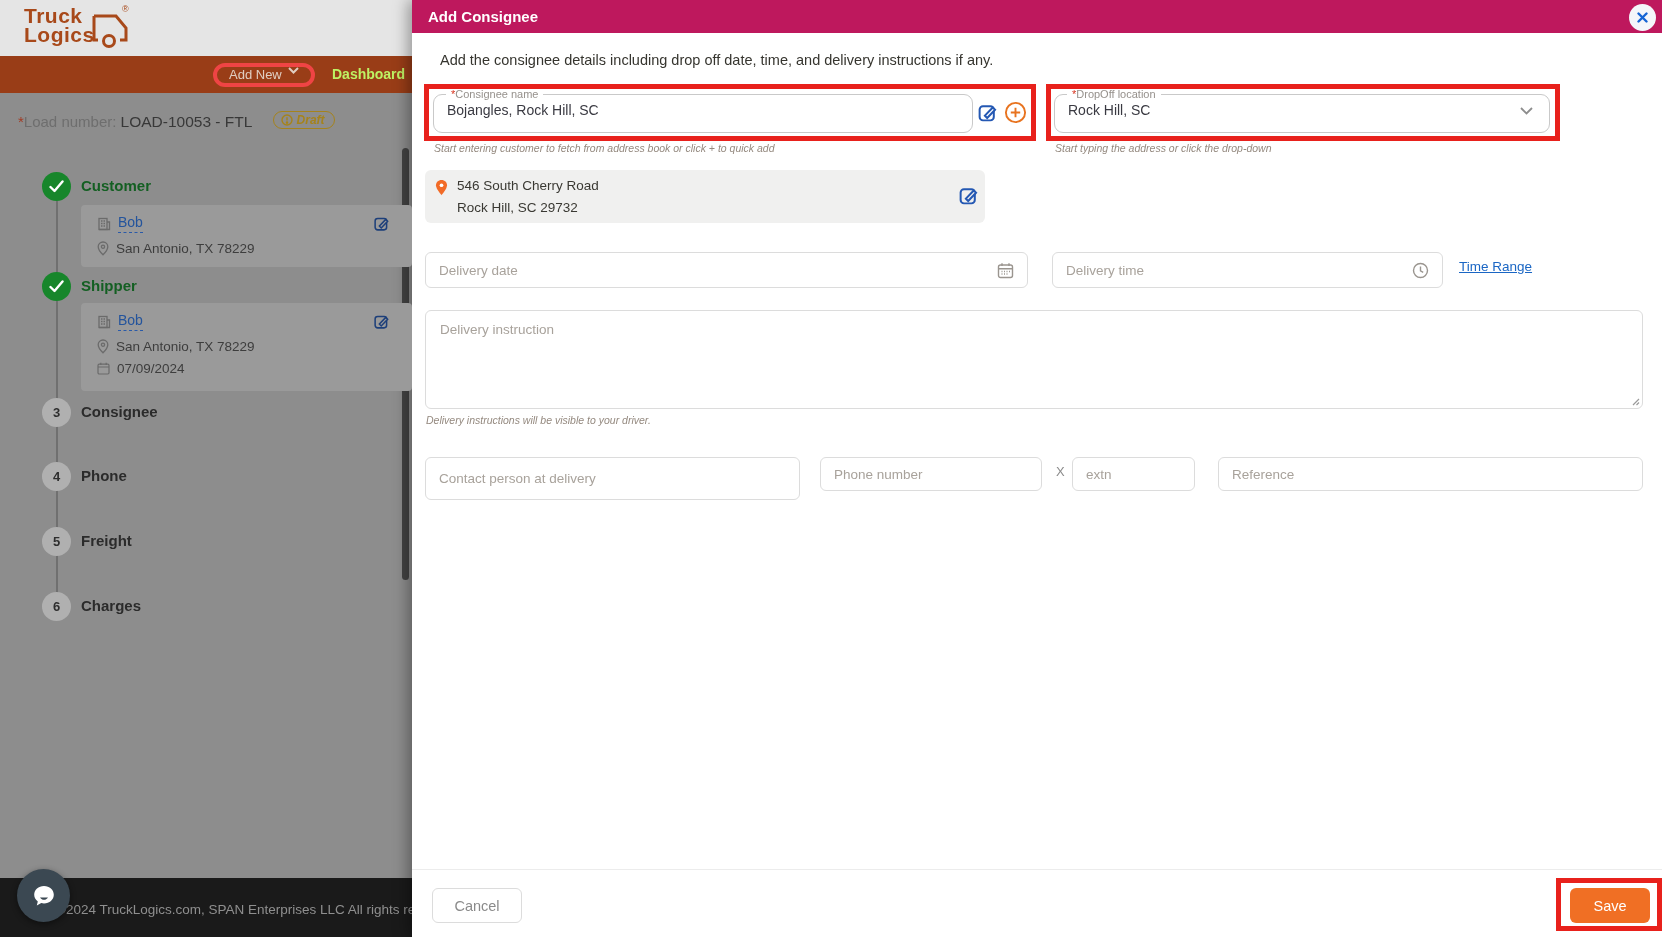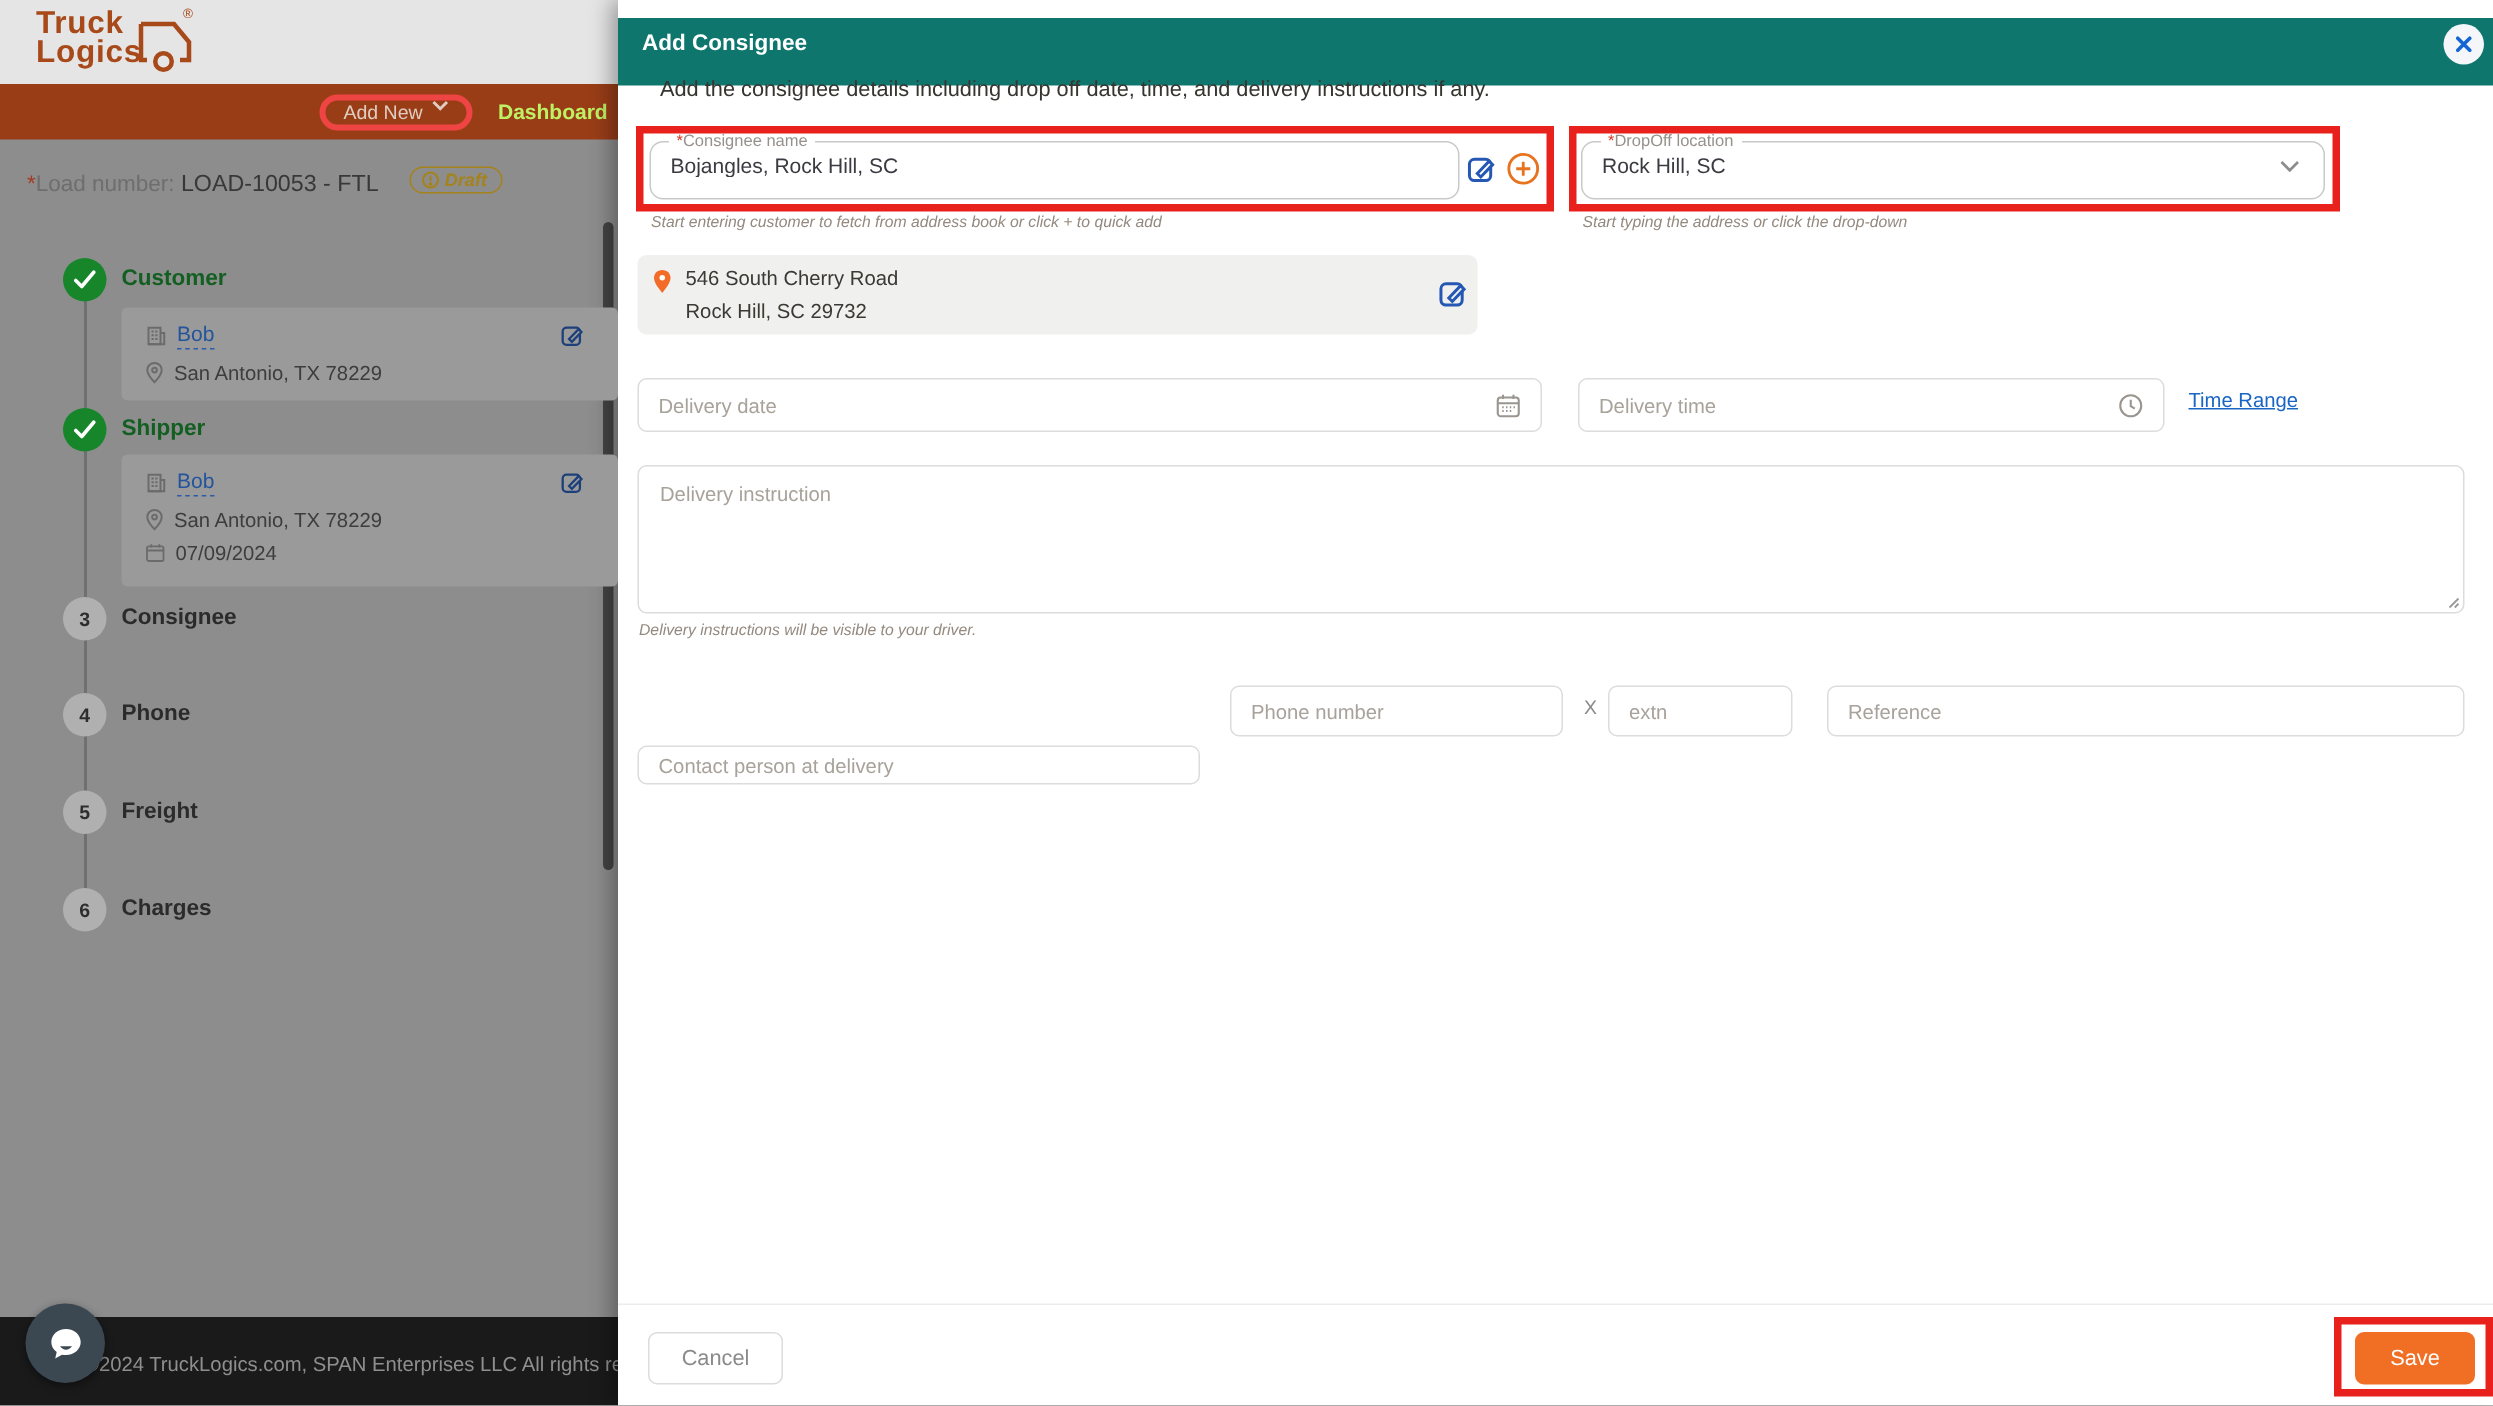--- a/index.html
+++ b/index.html
@@ -45,21 +45,21 @@
   .cardedit { position:absolute; right:22px; top:10px; }
   .scroll-thumb { position:absolute; left:402px; top:148px; width:7px; height:432px; background:#434343; border-radius:4px; }
   .pfooter { position:absolute; left:0; top:878px; width:412px; height:59px; background:#1a1a1a; overflow:hidden; }
   .pfooter span { position:absolute; left:56px; top:24px; color:#8f8f8f; font-size:13.5px; white-space:nowrap; }
   .chat { position:absolute; left:17px; top:869px; width:53px; height:53px; border-radius:50%;
           background:#3b4852; display:flex; align-items:center; justify-content:center;
           box-shadow:0 2px 6px rgba(0,0,0,.45); z-index:3; }
   
   .modal { position:absolute; left:412px; top:0; width:1250px; height:937px; background:#fff;
            box-shadow:-4px 0 14px rgba(0,0,0,.35); }
-  .mhead { position:absolute; left:0; top:12px; width:100%; height:45px; background:#0f766e; }
+  .mhead { position:absolute; left:0; top:0; width:100%; height:33px; background:#be185d; }
   .mtitle { position:absolute; left:16px; top:0; line-height:33px; color:#fff; font-size:15px; font-weight:bold; }
   .mclose { position:absolute; right:6px; top:4px; width:27px; height:27px; border-radius:50%;
             background:#f4f6fa; border:none; display:flex; align-items:center; justify-content:center; }
   .mdesc { position:absolute; left:28px; top:52px; font-size:14.5px; color:#36352f; }
   fieldset.fld { position:absolute; border:1px solid #c9c9c9; border-radius:9px; height:45px; background:#fff; }
   fieldset.fld legend { margin-left:12px; padding:0 5px; font-size:11px; color:#96918c; }
   fieldset.fld legend .req { color:#d8341f; }
   .fldinp { border:none; outline:none; width:94%; font-family:inherit; font-size:14px; color:#3a3a42; margin:2px 0 0 13px; background:transparent; }
   .fldtext { font-size:14px; color:#3a3a42; margin:2px 0 0 13px; }
   .helper { position:absolute; font-size:10.5px; font-style:italic; color:#94897f; white-space:nowrap; }
@@ -301,21 +301,21 @@
     <a class="timerange" href="#">Time Range</a>
 
     <div class="txtwrap">
       <textarea placeholder="Delivery instruction" style=""></textarea>
       <svg class="resize-glyph" width="10" height="10" viewBox="0 0 10 10" stroke="#9a9a9a" stroke-width="1.2">
           <path d="M9 3 L3 9 M9 6.5 L6.5 9"></path>
         </svg>
     </div>
     <div class="helper" style="left:14px; top:414px;">Delivery instructions will be visible to your driver.</div>
 
-    <div class="inpbox" style="left:13px; top:457px; width:375px; height:26px;margin-top:40px;">
+    <div class="inpbox" style="left:13px; top:457px; width:375px; height:43px;">
       <input type="text" placeholder="Contact person at delivery" style="">
     </div>
     <div class="inpbox" style="left:408px; top:457px; width:222px; height:34px;">
       <input type="text" placeholder="Phone number" style="">
     </div>
     <span class="xsep">X</span>
     <div class="inpbox" style="left:660px; top:457px; width:123px; height:34px;">
       <input type="text" placeholder="extn" style="">
     </div>
     <div class="inpbox" style="left:806px; top:457px; width:425px; height:34px;">

